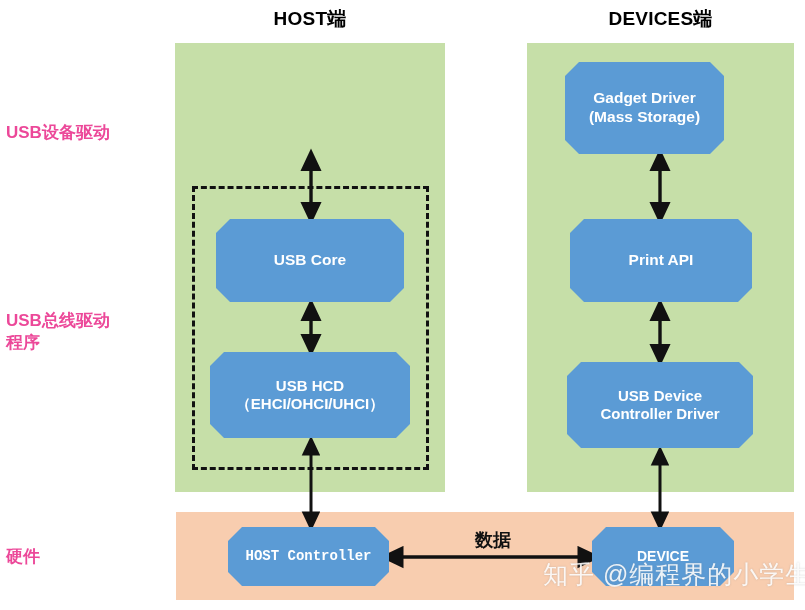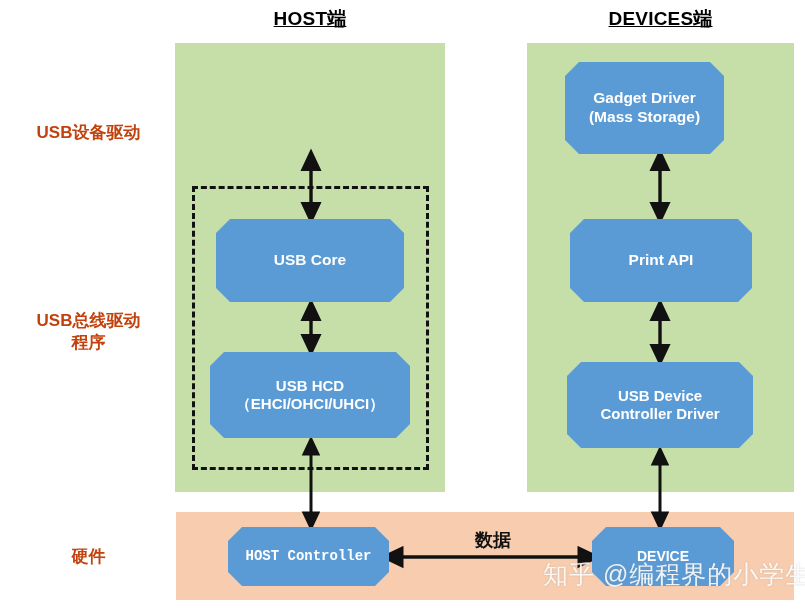--- a/index.html
+++ b/index.html
@@ -24,32 +24,31 @@
 
   
   .col-title {
     position: absolute;
     font-weight: bold;
     font-size: 19px;
     color: #000000;
     text-align: center;
     letter-spacing: 0.2px;
     white-space: nowrap;
-    text-decoration: underline;
   }
   #title-host  { left: 175px; top: 6px;  width: 270px; }
   #title-dev   { left: 527px; top: 6px;  width: 267px; }
 
   
   .row-label {
     position: absolute;
     font-weight: bold;
     font-size: 17px;
-    color: #c2410c;
-    text-align: center;
+    color: #ec4899;
+    text-align: left;
     line-height: 1.28;
     white-space: pre-line;
   }
   #label-devdrv { left: 6px;  top: 122px; width: 165px; }
   #label-busdrv { left: 6px;  top: 310px; width: 165px; }
   #label-hw     { left: 6px;  top: 546px; width: 165px; }
 
   
   .panel {
     position: absolute;

